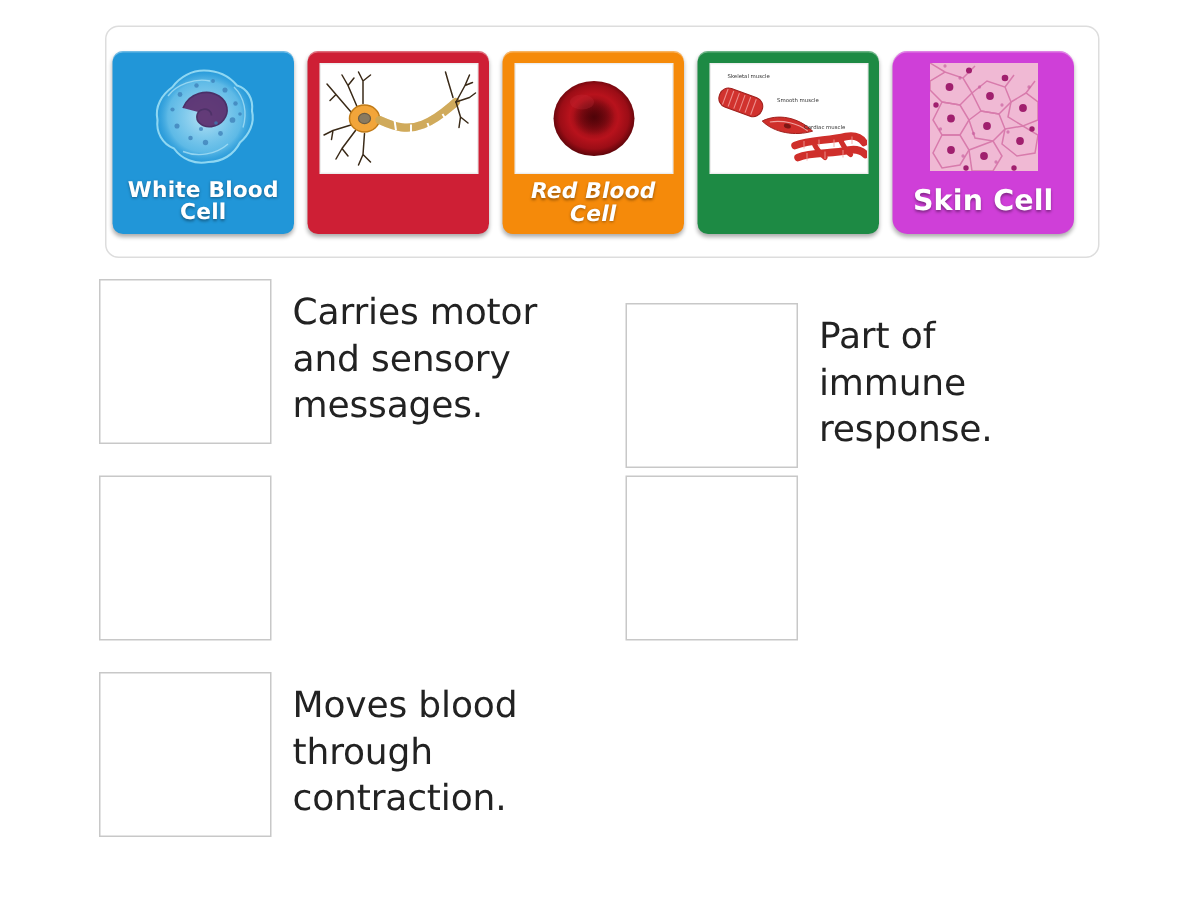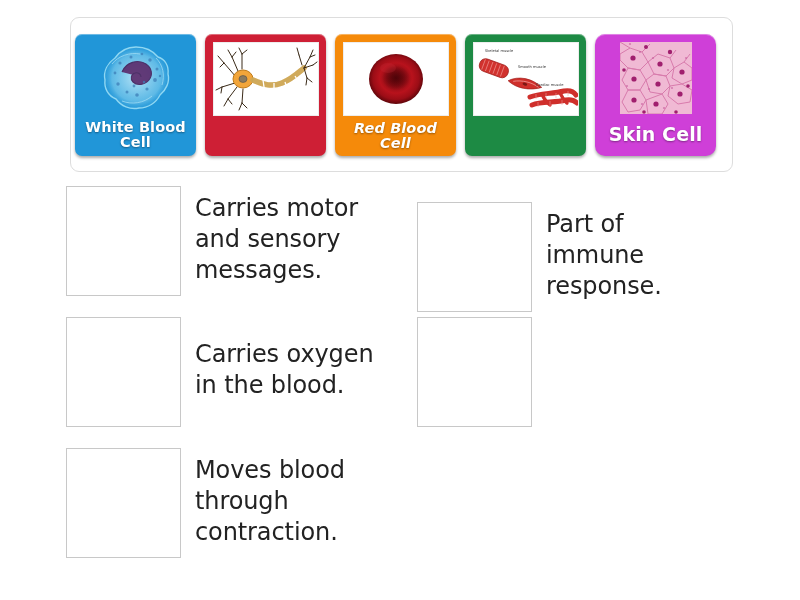--- a/index.html
+++ b/index.html
@@ -365,22 +365,20 @@
 
       <div class="answer-row" style="top:0px;">
         <div class="drop-box"></div>
         <div class="answer-text">Carries motor
 and sensory
 messages.</div>
       </div>
 
       <div class="answer-row" style="top:131px;">
         <div class="drop-box"></div>
-        <div class="answer-text" style="padding-top:22px;">Carries oxygen
-in the blood.</div>
       </div>
 
       <div class="answer-row" style="top:262px;">
         <div class="drop-box"></div>
         <div class="answer-text">Moves blood
 through
 contraction.</div>
       </div>
 
     </div>

